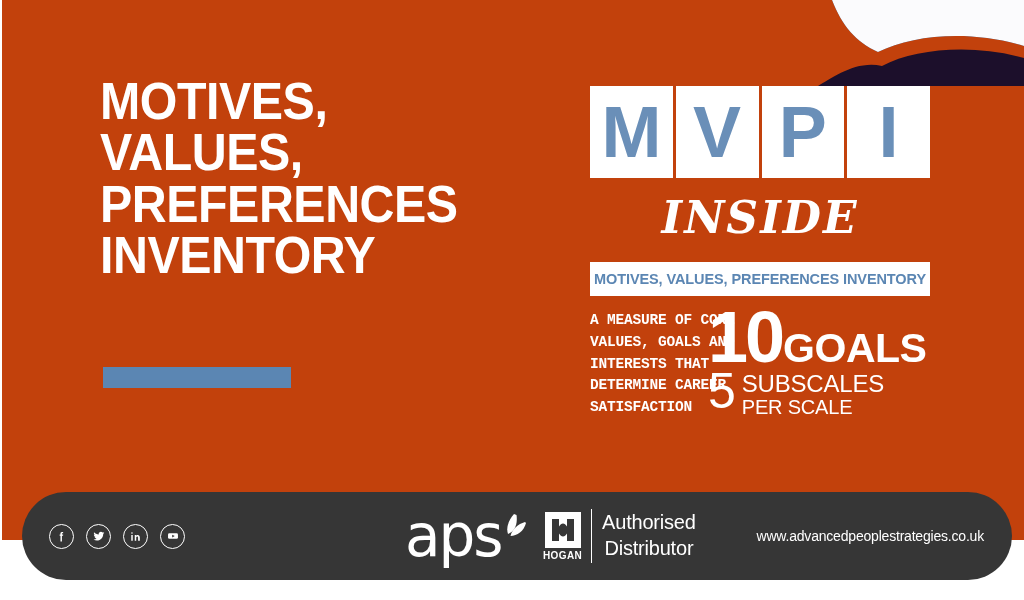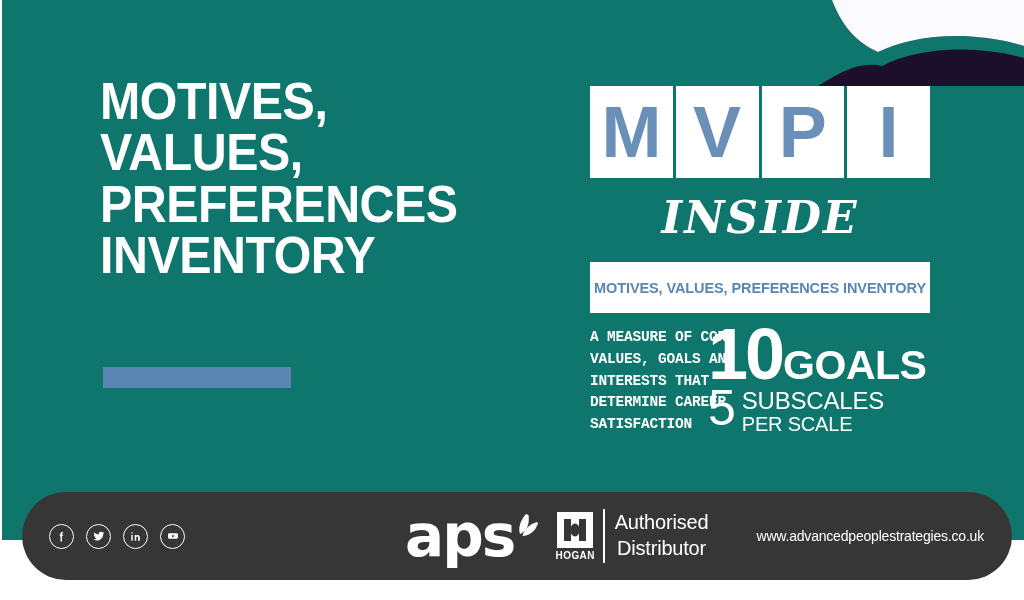--- a/index.html
+++ b/index.html
@@ -23,21 +23,21 @@
     background: #ffffff;
     overflow: hidden;
   }
 
   
   .panel {
     position: absolute;
     left: 2px; top: 0;
     width: 1022px;
     height: 540px;
-    background: #0f766e;
+    background: #c2410c;
     overflow: hidden;
   }
 
   
   .corner-leaf {
     position: absolute;
     right: 0; top: 0;
     width: 220px;
     height: 86px;
     pointer-events: none;
@@ -105,21 +105,21 @@
     font-weight: bold;
     font-style: italic;
     letter-spacing: 2px;
     font-family: "DejaVu Serif", serif;
     line-height: 1;
   }
 
   .blue-banner {
     margin-top: 22px;
     background: #ffffff;
-    height: 51px;
+    height: 34px;
     display: flex;
     align-items: center;
     justify-content: center;
   }
   .blue-banner span {
     color: #5b86b3;
     font-size: 14.5px;
     font-weight: bold;
     letter-spacing: -0.1px;
     white-space: nowrap;
@@ -231,21 +231,21 @@
     left: 383px;
     top: 50%;
     transform: translateY(-50%);
     display: flex;
     align-items: center;
   }
   .aps-logo {
     position: relative;
     color: #ffffff;
     font-size: 58px;
-    font-weight: bold;
+    font-weight: normal;
     line-height: 1;
     letter-spacing: -2px;
     font-family: "DejaVu Sans", sans-serif;
   }
   .aps-leaf {
     position: absolute;
     right: -26px;
     top: -14px;
   }
 

